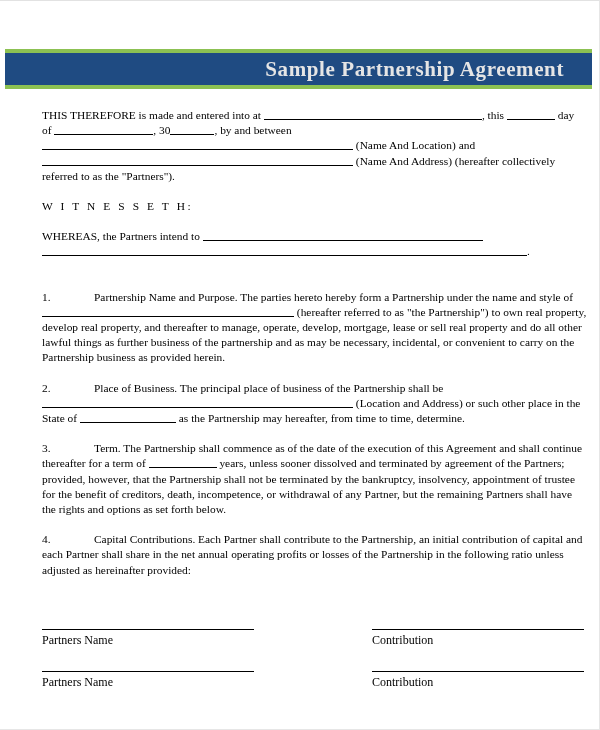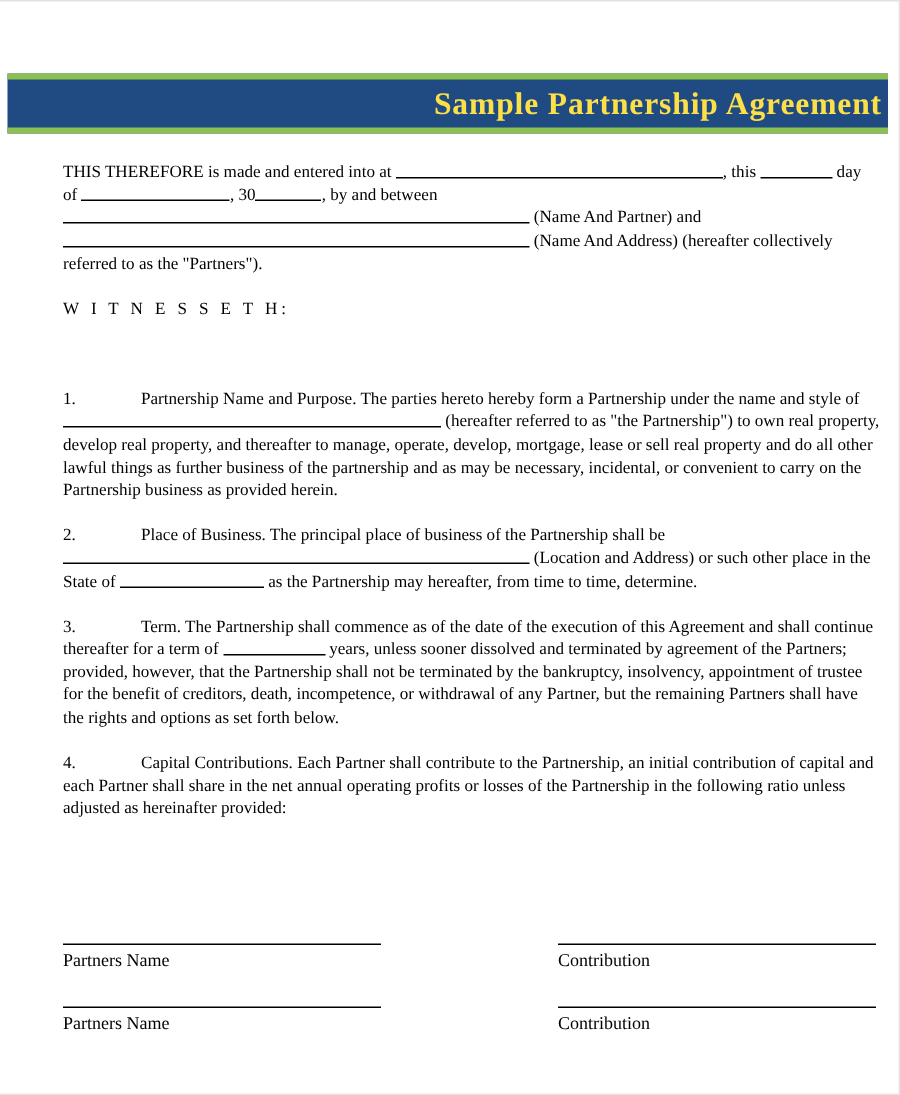--- a/index.html
+++ b/index.html
@@ -34,25 +34,25 @@
     height: 40px;
     background: #1f4b82;
     border-top: 4px solid #8cc152;
     border-bottom: 4px solid #8cc152;
     box-sizing: border-box;
     display: flex;
     align-items: center;
     justify-content: flex-end;
   }
   #header-title {
-    color: #fde047;
+    color: #e5e5e5;
     font-size: 21px;
     font-weight: bold;
     letter-spacing: 0.6px;
-    padding-right: 4px;
+    padding-right: 28px;
     line-height: 1;
     white-space: nowrap;
     font-family: "Liberation Serif", "DejaVu Serif", serif;
   }
 
   
   #body-content {
     position: absolute;
     left: 42px;
     top: 107px;
@@ -116,31 +116,35 @@
 
   <div id="header-banner">
     <div id="header-title">Sample Partnership Agreement</div>
   </div>
 
   <div id="body-content">
 
     <div class="para">
       <span>THIS THEREFORE is made and entered into at </span><span class="blank" style="width:218px;"></span><span>, this </span><span class="blank" style="width:48px;"></span><span> day</span><br>
       <span>of </span><span class="blank" style="width:99px;"></span><span>, 30</span><span class="blank" style="width:44px;"></span><span>, by and between</span><br>
-      <span class="blank" style="width:311px;"></span><span> (Name And Partner) and</span><br>
+      <span class="blank" style="width:311px;"></span><span> (Name And Location) and</span><br>
       <span class="blank" style="width:311px;"></span><span> (Name And Address) (hereafter collectively</span><br>
       <span>referred to as the "Partners").</span>
     </div>
 
     <div class="gap-sm"></div>
 
     <div class="para tracked">W I T N E S S E T H:</div>
 
     <div class="gap-sm"></div>
 
+    <div class="para">
+      <span>WHEREAS, the Partners intend to </span><span class="blank" style="width:280px;"></span><br>
+      <span class="blank" style="width:485px;"></span><span>.</span>
+    </div>
 
     <div class="gap-md"></div>
 
 
     <div class="gap-md"></div>
 
     <div class="para">
       <span class="indent-num">1.</span><span>Partnership Name and Purpose.</span><span>  The parties hereto hereby form a Partnership under the name and style of </span><span class="blank" style="width:252px;"></span><span> (hereafter referred to as "the Partnership") to own real property, develop real property, and thereafter to manage, operate, develop, mortgage, lease or sell real property and do all other lawful things as further business of the partnership and as may be necessary, incidental, or convenient to carry on the Partnership business as provided herein.</span>
     </div>
 

